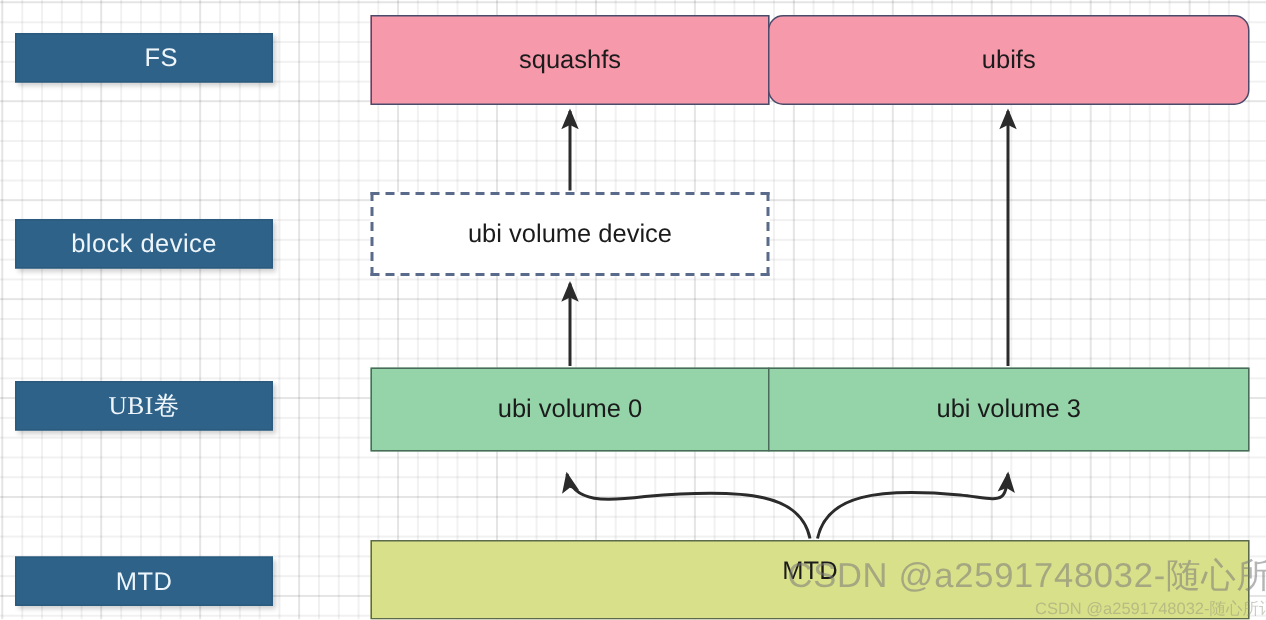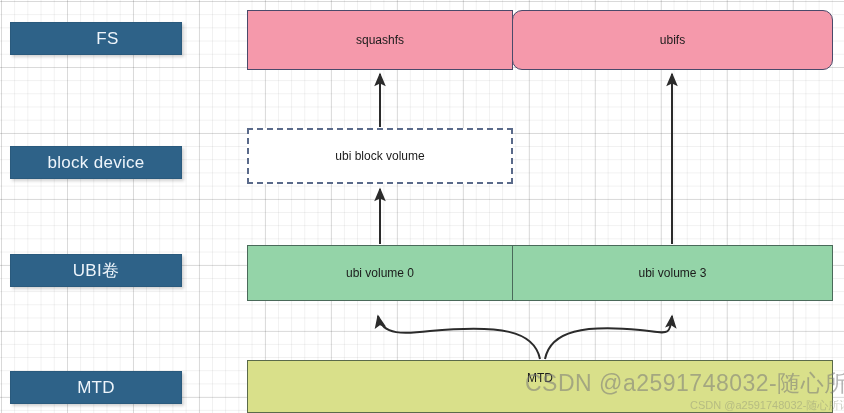--- a/index.html
+++ b/index.html
@@ -44,31 +44,31 @@
     align-items: center;
     justify-content: center;
     color: #eef5fb;
     font-size: 17px;
     letter-spacing: 0.3px;
     box-shadow: 2px 2px 3px rgba(0,0,0,0.18);
     user-select: none;
   }
   .stage-label.s0 { top: 22px; padding-left: 23px; }
   .stage-label.s1 { top: 146px; }
-  .stage-label.s2 { top: 254px; }
+  .stage-label.s2 { top: 254px; font-family: Liberation Serif, serif; }
   .stage-label.s3 { top: 371px; }
 
   
   .node {
     position: absolute;
     box-sizing: border-box;
     display: flex;
     align-items: center;
     justify-content: center;
-    font-size: 12px;
+    font-size: 17px;
     color: #1b1b1b;
     user-select: none;
   }
 
   .fs-box {
     top: 10px;
     height: 60px;
     background: #f599ab;
     border: 1px solid #4a4a6a;
   }
@@ -172,21 +172,21 @@
   </svg>
 
   <div class="node fs-box left">
     <span>squashfs</span>
   </div>
   <div class="node fs-box right">
     <span>ubifs</span>
   </div>
 
   <div class="node blk-box">
-    <span>ubi block volume</span>
+    <span>ubi volume device</span>
   </div>
 
   <div class="node vol-box left">
     <span>ubi volume 0</span>
   </div>
   <div class="node vol-box right">
     <span>ubi volume 3</span>
   </div>
 
   <div class="node mtd-box">

